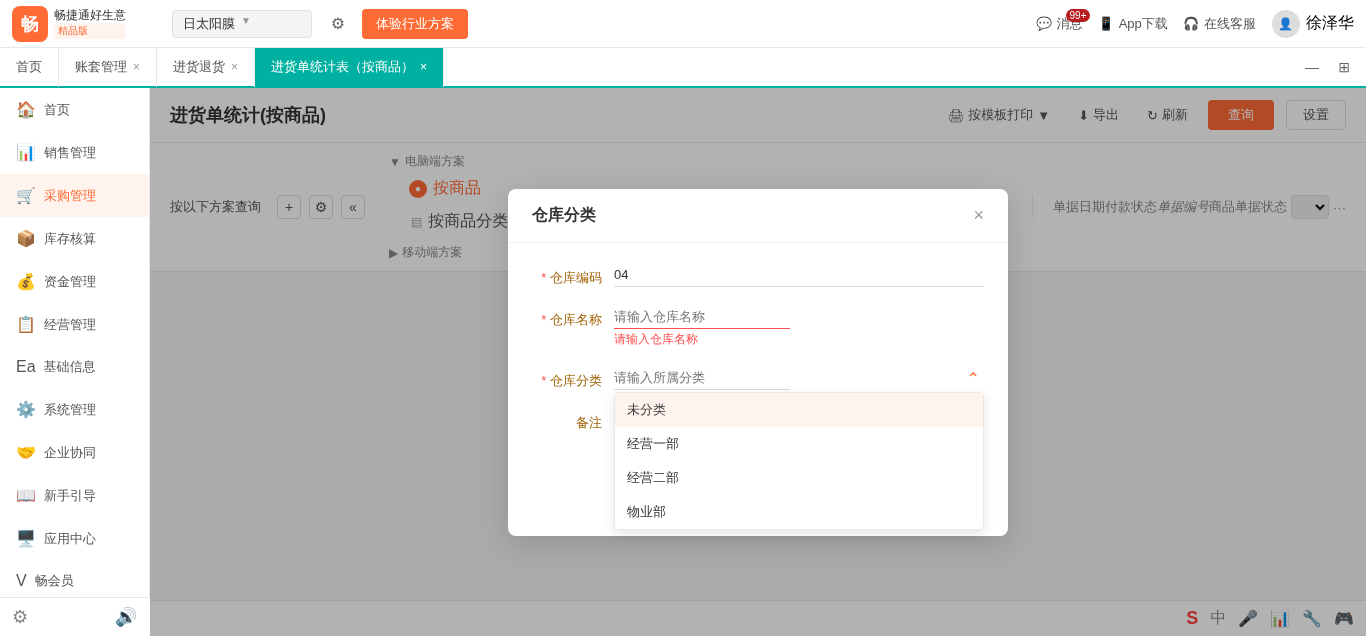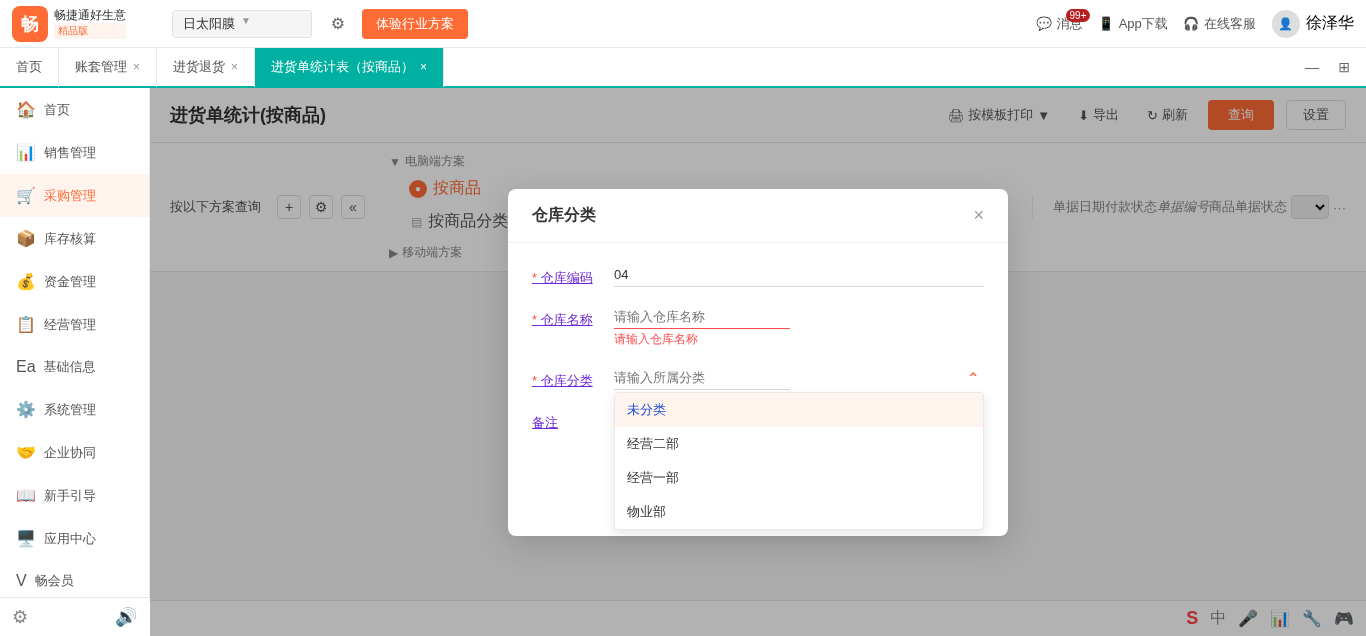--- a/index.html
+++ b/index.html
@@ -334,26 +334,25 @@
       padding: 20px 24px;
     }
     .form-row {
       display: flex;
       align-items: flex-start;
       margin-bottom: 18px;
       gap: 12px;
     }
     .form-label {
       font-size: 13px;
-      color: #6d28d9;
+      color: #a16207;
       min-width: 70px;
-      text-align: left;
+      text-align: right;
       padding-top: 6px;
       white-space: nowrap;
-      text-decoration: underline;
     }
     .required::before {
       content: '* ';
       color: #ff4d4f;
     }
     .form-input {
       flex: 1;
       border: none;
       border-bottom: 1px solid #d9d9d9;
       padding: 4px 0;
@@ -393,21 +392,21 @@
       box-shadow: 0 4px 12px rgba(0,0,0,0.1);
       z-index: 200;
       margin-top: 2px;
     }
     .dropdown-item {
       padding: 8px 12px;
       font-size: 13px;
       color: #333;
       cursor: pointer;
     }
-    .dropdown-item.selected { background: #fff3ed; color: #1d4ed8; }
+    .dropdown-item.selected { background: #fff3ed; color: #404040; }
     .modal-footer {
       display: flex;
       justify-content: flex-end;
       padding: 0 24px;
       gap: 12px;
     }
     .save-btn {
       background: #ff6b35;
       color: #fff;
       border: none;
@@ -700,22 +699,22 @@
           </div>
 
           <div class="form-row" style="position:relative;">
             <label class="form-label required">仓库分类</label>
             <div class="form-input-wrapper" style="position:relative;">
               <input class="form-input" type="text" placeholder="请输入所属分类" style="">
               <span class="dropdown-icon">⌃</span>
               
               <div class="dropdown-menu">
                 <div class="dropdown-item selected">未分类</div>
+                <div class="dropdown-item">经营一部</div>
                 <div class="dropdown-item">经营二部</div>
-                <div class="dropdown-item">经营一部</div>
                 <div class="dropdown-item">物业部</div>
               </div>
             </div>
           </div>
 
           <div class="form-row">
             <label class="form-label">备注</label>
             <textarea class="textarea-input" style=""></textarea>
           </div>
 

